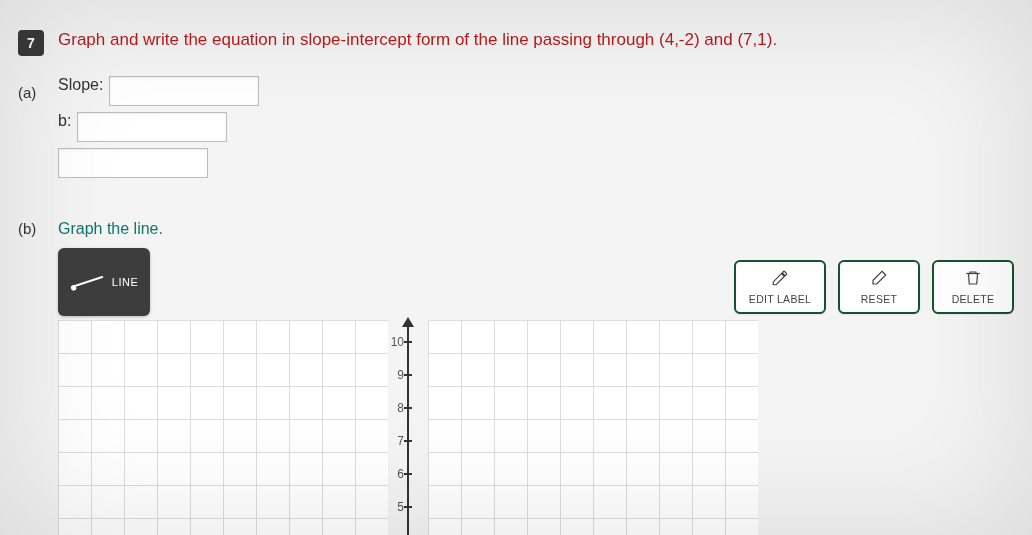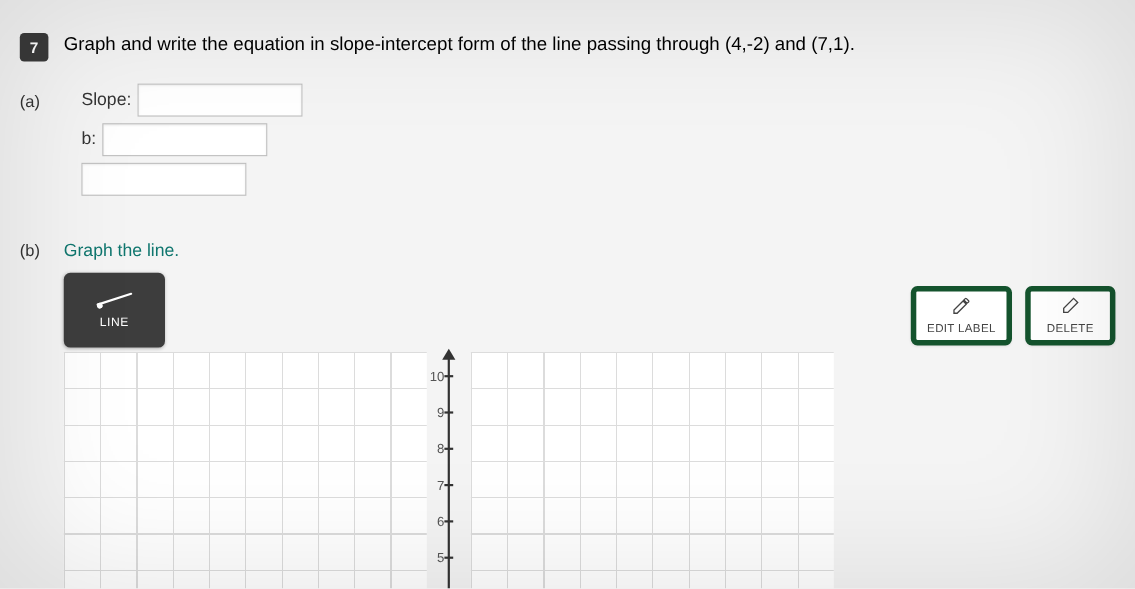--- a/index.html
+++ b/index.html
@@ -27,41 +27,41 @@
     height: 26px;
     border-radius: 4px;
     display: flex;
     align-items: center;
     justify-content: center;
     flex: 0 0 26px;
     margin-top: 2px;
   }
   .prompt {
     font-size: 17px;
-    color: #000000;
+    color: #b91c1c;
     line-height: 1.4;
   }
   .part-row {
     display: flex;
     align-items: flex-start;
     margin-top: 14px;
   }
   .part-label {
     width: 40px;
     flex: 0 0 40px;
     font-size: 15px;
     color: #333;
     padding-top: 14px;
   }
   .part-body { flex: 1; }
   .field-row {
     display: flex;
-    align-items: center;
+    align-items: flex-start;
     gap: 6px;
-    margin: 6px 16px;
+    margin: 6px 0;
     font-size: 16px;
     color: #333;
   }
   .blank {
     display: inline-block;
     height: 30px;
     width: 150px;
     border: 1px solid #bdbdbd;
     background: #fff;
     box-shadow: inset 0 1px 2px rgba(0,0,0,0.08);
@@ -80,21 +80,21 @@
   }
   .tool-line {
     width: 92px;
     height: 68px;
     background: #3d3d3d;
     border-radius: 6px;
     color: #fff;
     font-size: 11px;
     letter-spacing: 0.5px;
     display: flex;
-    flex-direction: column;
+    flex-direction: row;
     align-items: center;
     justify-content: center;
     gap: 8px;
     box-shadow: 0 1px 3px rgba(0,0,0,.25);
   }
   .line-glyph {
     width: 34px; height: 2px;
     background: #fff;
     transform: rotate(-18deg);
     border-radius: 2px;
@@ -109,21 +109,21 @@
     position: absolute;
     right: 18px;
     top: 260px;
     display: flex;
     gap: 12px;
   }
   .tool-btn {
     width: 82px;
     height: 54px;
     background: #fff;
-    border: 5px solid #14532d;
+    border: 2px solid #14532d;
     border-radius: 6px;
     box-shadow: 0 1px 2px rgba(0,0,0,.06);
     display: flex;
     flex-direction: column;
     align-items: center;
     justify-content: center;
     gap: 6px;
     font-size: 10.5px;
     color: #444;
     letter-spacing: .3px;
@@ -241,20 +241,28 @@
   <div class="tool-btn wide">
     <svg viewBox="0 0 24 24">
         <path d="M3 17.2V21h3.8L17.8 10 14 6.2 3 17.2zM20.7 7.3a1 1 0 0 0 0-1.4l-2.6-2.6a1 1 0 0 0-1.4 0L15 5l3.8 3.8 1.9-1.5z"></path>
       </svg>
     <span>EDIT LABEL</span>
   </div>
   <div class="tool-btn">
     <svg viewBox="0 0 24 24">
         <path d="M16 3l5 5-12 12H4v-5L16 3z"></path>
       </svg>
+    <span>RESET</span>
+  </div>
+  <div class="tool-btn">
+    <svg viewBox="0 0 24 24">
+        <path d="M3 6h18"></path>
+        <path d="M8 6V4h8v2"></path>
+        <path d="M6 6l1 14h10l1-14"></path>
+      </svg>
     <span>DELETE</span>
   </div>
 </div>
 
 <div class="graph-wrap">
   <div class="grid-panel grid-left"></div>
   <div class="axis-col">
     <div class="y-axis"></div>
     <div class="y-arrow"></div>
     <div class="tick" style="top:22px;">

